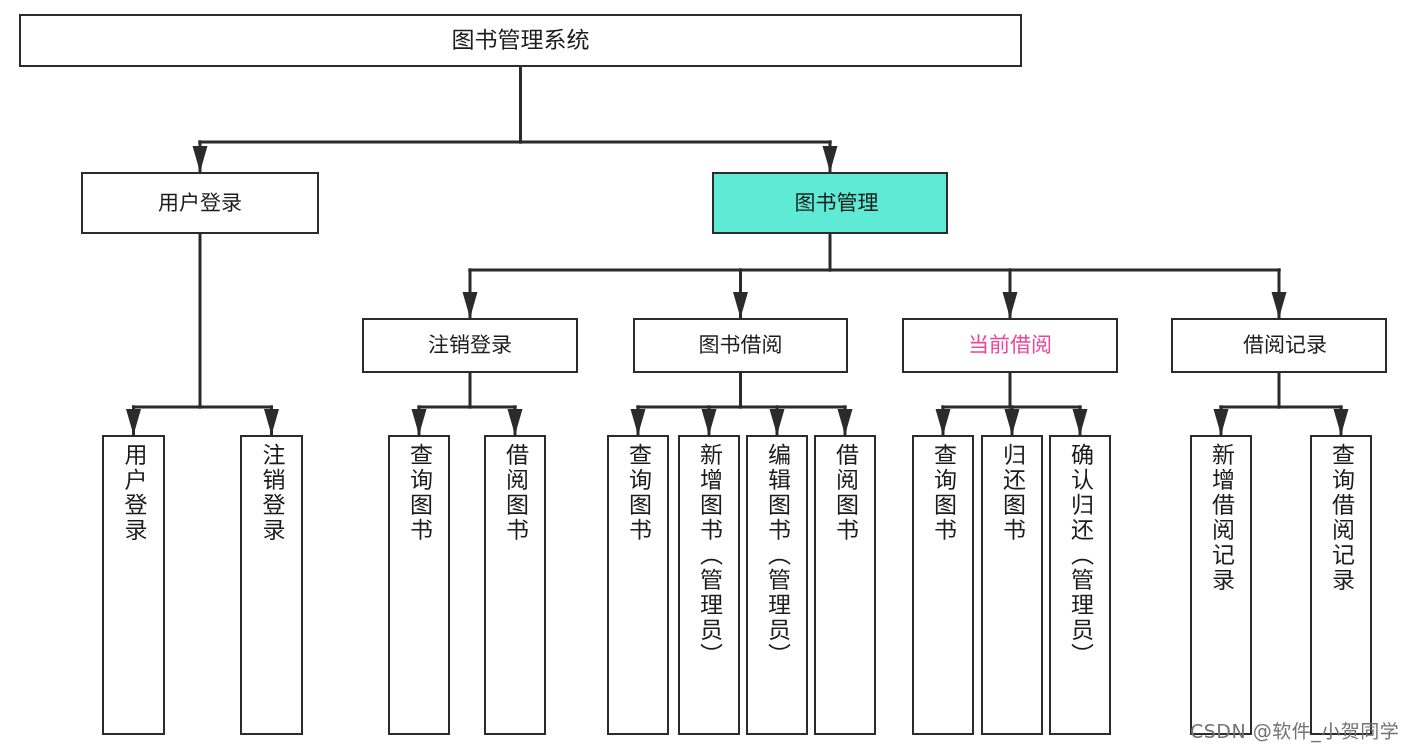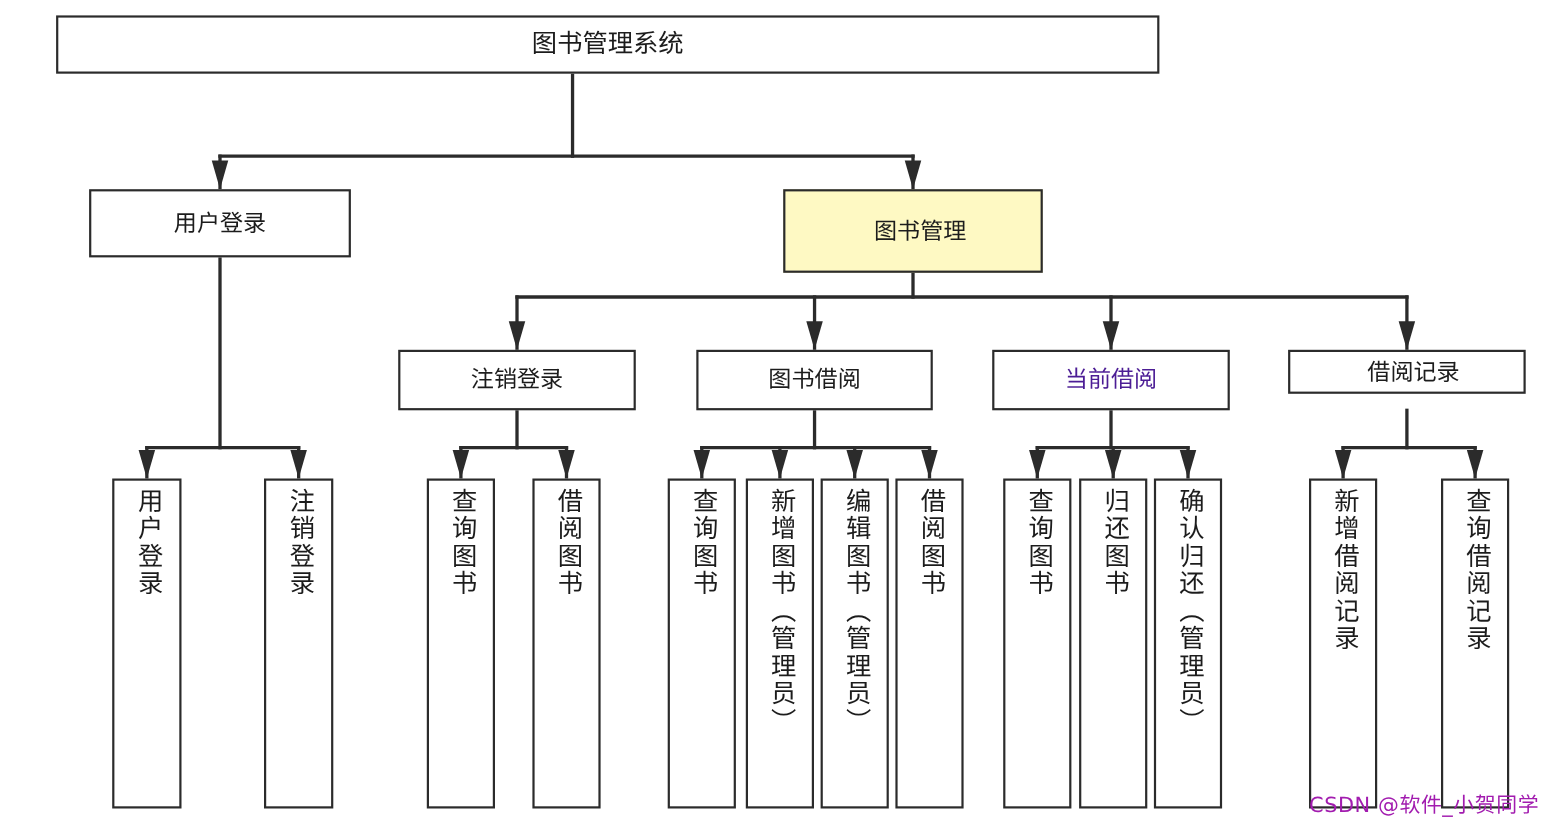--- a/index.html
+++ b/index.html
@@ -127,39 +127,39 @@
       <line x1="1080" y1="407" x2="1080" y2="435" stroke="#2b2b2b" stroke-width="3" stroke-linecap="square"></line>
       <polygon points="1072.5,409 1087.5,409 1080,435" fill="#2b2b2b"></polygon>
       <line x1="1279" y1="373" x2="1279" y2="407" stroke="#2b2b2b" stroke-width="3" stroke-linecap="square"></line>
       <line x1="1221" y1="407" x2="1341" y2="407" stroke="#2b2b2b" stroke-width="3" stroke-linecap="square"></line>
       <line x1="1221" y1="407" x2="1221" y2="435" stroke="#2b2b2b" stroke-width="3" stroke-linecap="square"></line>
       <polygon points="1213.5,409 1228.5,409 1221,435" fill="#2b2b2b"></polygon>
       <line x1="1341" y1="407" x2="1341" y2="435" stroke="#2b2b2b" stroke-width="3" stroke-linecap="square"></line>
       <polygon points="1333.5,409 1348.5,409 1341,435" fill="#2b2b2b"></polygon>
     </svg>
   <div id="node-layer">
-      <div class="node-box level-0" style="left: 19px; top: 14px; width: 1003px; height: 53px; border-color: rgb(43, 43, 43); background: rgb(255, 255, 255); margin-left: 32px;">
+      <div class="node-box level-0" style="left: 19px; top: 14px; width: 1003px; height: 53px; border-color: rgb(43, 43, 43); background: rgb(255, 255, 255);">
         <span class="node-label" style="color: rgb(28, 28, 28);">图书管理系统</span>
       </div>
       <div class="node-box level-1" style="left: 81px; top: 172px; width: 238px; height: 62px; border-color: rgb(43, 43, 43); background: rgb(255, 255, 255);">
         <span class="node-label" style="color: rgb(28, 28, 28);">用户登录</span>
       </div>
-      <div class="node-box level-1" style="left: 712px; top: 172px; width: 236px; height: 76px; border-color: rgb(43, 43, 43); background: #fef9c3; padding-left: 13px;">
+      <div class="node-box level-1" style="left: 712px; top: 172px; width: 236px; height: 62px; border-color: rgb(43, 43, 43); background: #5eead4; padding-left: 13px;">
         <span class="node-label" style="color: rgb(28, 28, 28);">图书管理</span>
       </div>
       <div class="node-box level-2" style="left: 362px; top: 318px; width: 216px; height: 55px; border-color: rgb(43, 43, 43); background: rgb(255, 255, 255);">
         <span class="node-label" style="color: rgb(28, 28, 28);">注销登录</span>
       </div>
       <div class="node-box level-2" style="left: 633px; top: 318px; width: 215px; height: 55px; border-color: rgb(43, 43, 43); background: rgb(255, 255, 255);">
         <span class="node-label" style="color: rgb(28, 28, 28); text-align: center;">图书借阅</span>
       </div>
       <div class="node-box level-2" style="left: 902px; top: 318px; width: 216px; height: 55px; border-color: rgb(43, 43, 43); background: rgb(255, 255, 255);">
-        <span class="node-label" style="color: #4c1d95;">当前借阅</span>
-      </div>
-      <div class="node-box level-2" style="left: 1171px; top: 318px; width: 216px; height: 40px; border-color: rgb(43, 43, 43); background: rgb(255, 255, 255); padding-left: 12px;">
+        <span class="node-label" style="color: #ec4899;">当前借阅</span>
+      </div>
+      <div class="node-box level-2" style="left: 1171px; top: 318px; width: 216px; height: 55px; border-color: rgb(43, 43, 43); background: rgb(255, 255, 255); padding-left: 12px;">
         <span class="node-label" style="color: rgb(28, 28, 28);">借阅记录</span>
       </div>
       <div class="node-box level-3" style="left: 102px; top: 435px; width: 63px; height: 300px; border-color: rgb(43, 43, 43); background: rgb(255, 255, 255);">
         <span class="node-label" style="color: rgb(28, 28, 28);">用户登录</span>
       </div>
       <div class="node-box level-3" style="left: 240px; top: 435px; width: 63px; height: 300px; border-color: rgb(43, 43, 43); background: rgb(255, 255, 255);">
         <span class="node-label" style="color: rgb(28, 28, 28);">注销登录</span>
       </div>
       <div class="node-box level-3" style="left: 388px; top: 435px; width: 62px; height: 300px; border-color: rgb(43, 43, 43); background: rgb(255, 255, 255);">
         <span class="node-label" style="color: rgb(28, 28, 28);">查询图书</span>
@@ -188,14 +188,14 @@
       <div class="node-box level-3" style="left: 1049px; top: 435px; width: 62px; height: 300px; border-color: rgb(43, 43, 43); background: rgb(255, 255, 255);">
         <span class="node-label" style="color: rgb(28, 28, 28);">确认归还（管理员）</span>
       </div>
       <div class="node-box level-3" style="left: 1190px; top: 435px; width: 62px; height: 300px; border-color: rgb(43, 43, 43); background: rgb(255, 255, 255);">
         <span class="node-label" style="color: rgb(28, 28, 28);">新增借阅记录</span>
       </div>
       <div class="node-box level-3" style="left: 1310px; top: 435px; width: 62px; height: 300px; border-color: rgb(43, 43, 43); background: rgb(255, 255, 255);">
         <span class="node-label" style="color: rgb(28, 28, 28);">查询借阅记录</span>
       </div>
     </div>
-  <div class="watermark" id="watermark" style="left: 1190px; top: 716px; color: #a21caf;">CSDN @软件_小贺同学</div>
+  <div class="watermark" id="watermark" style="left: 1190px; top: 716px; color: #737373;">CSDN @软件_小贺同学</div>
 </div>
 
 </body></html>

